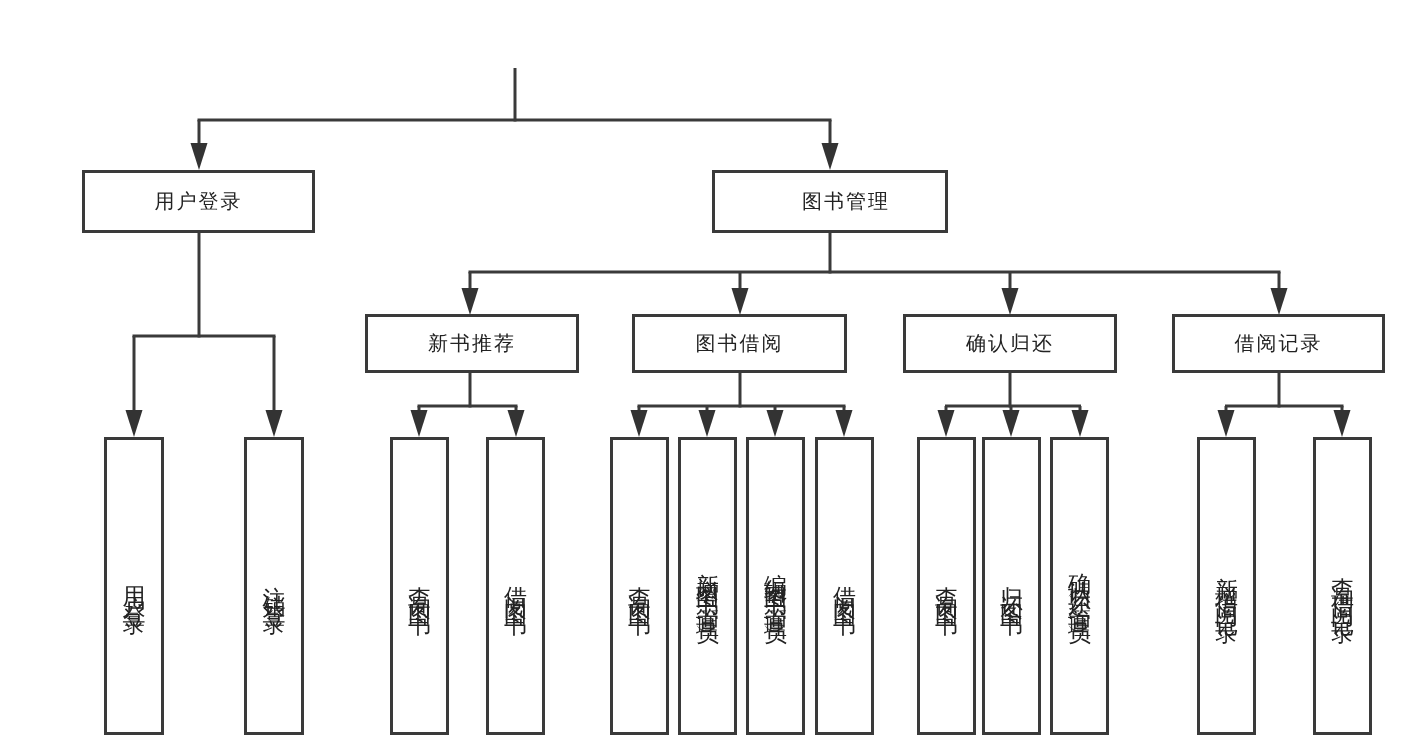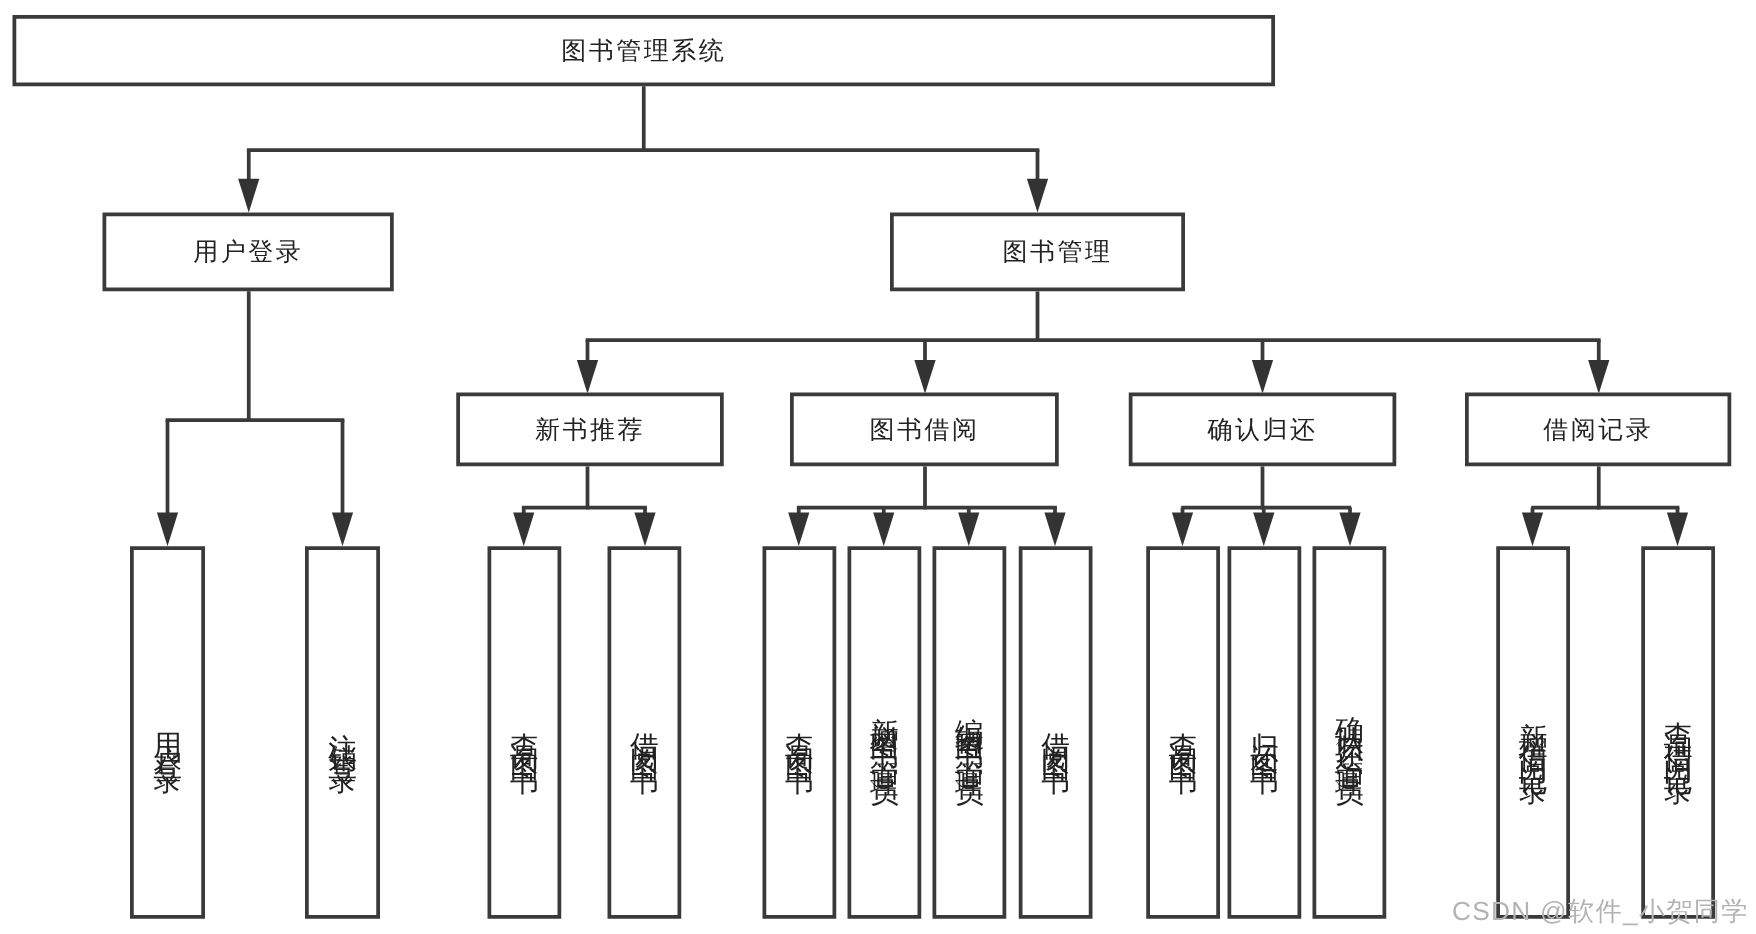--- a/index.html
+++ b/index.html
@@ -115,21 +115,20 @@
 
       <polygon points="937.5,410 954.5,410 946,437"></polygon>
       <polygon points="1002.5,410 1019.5,410 1011,437"></polygon>
       <polygon points="1071.5,410 1088.5,410 1080,437"></polygon>
 
       <polygon points="1217.5,410 1234.5,410 1226,437"></polygon>
       <polygon points="1333.5,410 1350.5,410 1342,437"></polygon>
     </g>
   </svg>
 
-  <div class="box h-box" style="left:10px;top:12px;width:1010px;height:57px;">图书管理系统</div>
 
   <div class="box h-box" style="left:82px;top:170px;width:233px;height:63px;">用户登录</div>
   <div class="box h-box" style="left:712px;top:170px;width:236px;height:63px;padding-left:32px;">图书管理</div>
 
   <div class="box h-box" style="left:365px;top:314px;width:214px;height:59px;">新书推荐</div>
   <div class="box h-box" style="left:632px;top:314px;width:215px;height:59px;text-align:right;">图书借阅</div>
   <div class="box h-box" style="left:903px;top:314px;width:214px;height:59px;">确认归还</div>
   <div class="box h-box" style="left:1172px;top:314px;width:213px;height:59px;">借阅记录</div>
 
   <div class="box v-box" style="left:104px;top:437px;width:60px;height:298px;">用户登录</div>
@@ -143,15 +142,14 @@
   <div class="box v-box long" style="left:746px;top:437px;width:59px;height:298px;">编辑图书（管理员）</div>
   <div class="box v-box" style="left:815px;top:437px;width:59px;height:298px;">借阅图书</div>
 
   <div class="box v-box" style="left:917px;top:437px;width:59px;height:298px;">查询图书</div>
   <div class="box v-box" style="left:982px;top:437px;width:59px;height:298px;">归还图书</div>
   <div class="box v-box long" style="left:1050px;top:437px;width:59px;height:298px;">确认归还（管理员）</div>
 
   <div class="box v-box" style="left:1197px;top:437px;width:59px;height:298px;">新增借阅记录</div>
   <div class="box v-box" style="left:1313px;top:437px;width:59px;height:298px;">查询借阅记录</div>
 
-  <div id="watermark">CSDN @软件_小贺同学</div>
 
 </div>
 
 </body></html>

